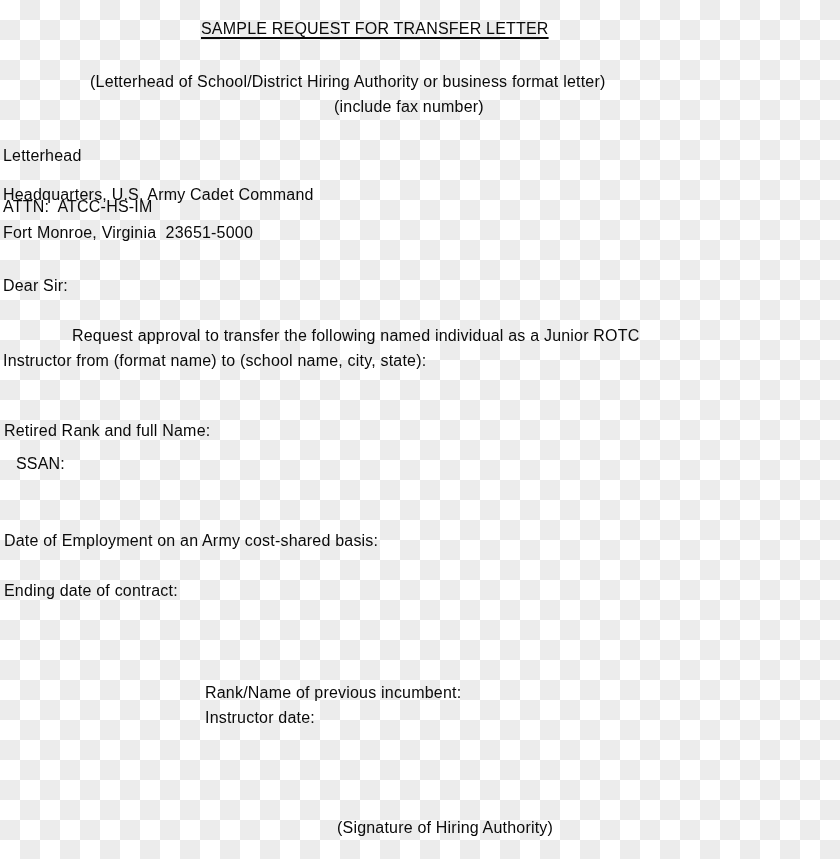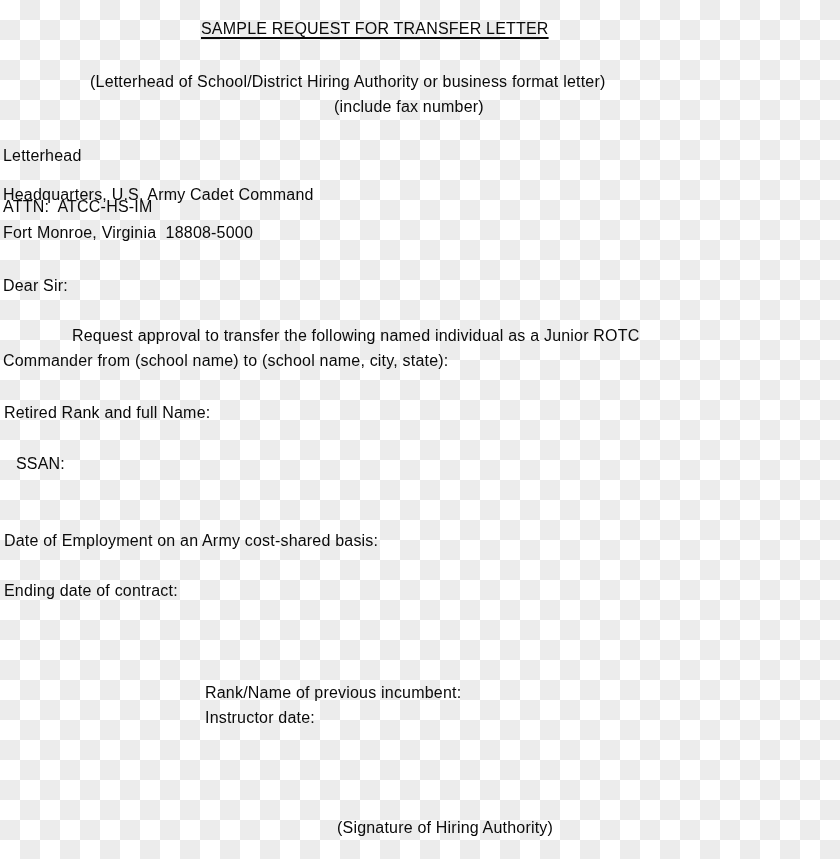--- a/index.html
+++ b/index.html
@@ -34,45 +34,45 @@
   }
   .letterhead-note { top: 71px;  left: 90px;  }
   .fax-note        { top: 96px;  left: 334px; }
   .addr1           { top: 145px; left: 3px;   }
   .addr2           { top: 184px; left: 3px;   }
   .addr3           { top: 196px; left: 3px;   }
   .addr4           { top: 222px; left: 3px;   }
   .salutation      { top: 275px; left: 3px;   }
   .body1           { top: 325px; left: 72px;  }
   .body2           { top: 350px; left: 3px;   }
-  .field-rank      { top: 402px; left: 4px;   }
+  .field-rank      { top: 420px; left: 4px;   }
   .field-ssan      { top: 453px; left: 16px;   }
   .field-emp       { top: 530px; left: 4px;   }
   .field-end       { top: 580px; left: 4px;   }
   .field-incumbent { top: 682px; left: 205px; }
   .field-term      { top: 707px; left: 205px; }
   .signature-note  { top: 817px; left: 337px; }
 </style>
 </head>
 <body>
 
 <div id="canvas" style="--checker-light: #ffffff; --checker-dark: #ececec; --ink: #0a0a0a;">
   <div class="line title">SAMPLE REQUEST FOR TRANSFER LETTER</div>
   <div class="line letterhead-note">(Letterhead of School/District Hiring Authority or business format letter)</div>
   <div class="line fax-note">(include fax number)</div>
 
   <div class="line addr1">Letterhead</div>
   <div class="line addr2">Headquarters, U.S. Army Cadet Command</div>
   <div class="line addr3">ATTN:  ATCC-HS-IM</div>
-  <div class="line addr4">Fort Monroe, Virginia  18808-5000</div>
+  <div class="line addr4">Fort Monroe, Virginia  23651-5000</div>
 
   <div class="line salutation">Dear Sir:</div>
 
   <div class="line body1">Request approval to transfer the following named individual as a Junior ROTC</div>
-  <div class="line body2">Commander from (school name) to (school name, city, state):</div>
+  <div class="line body2">Instructor from (format name) to (school name, city, state):</div>
 
   <div class="line field-rank">Retired Rank and full Name:</div>
   <div class="line field-ssan">SSAN:</div>
   <div class="line field-emp">Date of Employment on an Army cost-shared basis:</div>
   <div class="line field-end">Ending date of contract:</div>
   <div class="line field-incumbent">Rank/Name of previous incumbent:</div>
   <div class="line field-term">Instructor date:</div>
 
   <div class="line signature-note">(Signature of Hiring Authority)</div>
 </div>

